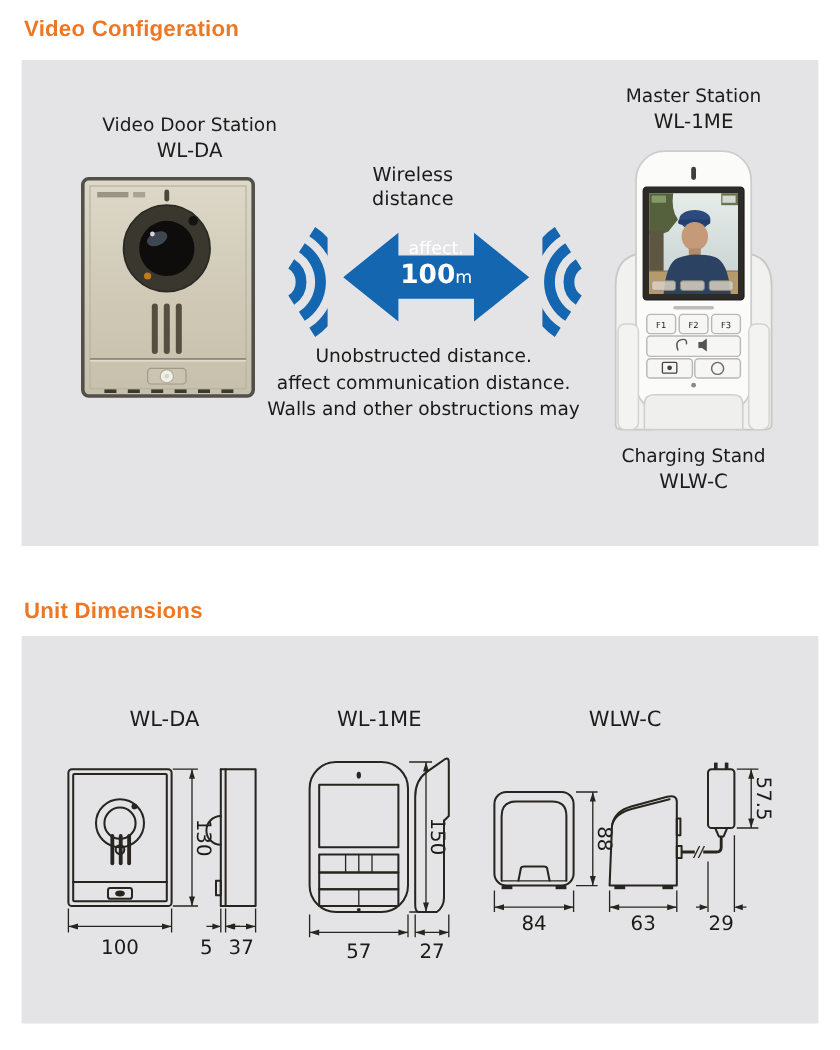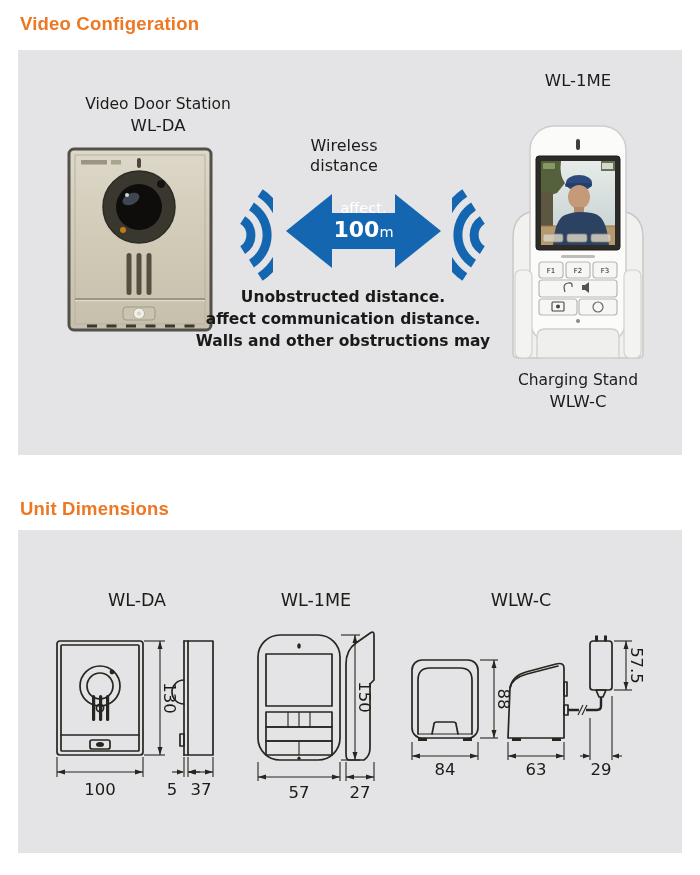--- a/index.html
+++ b/index.html
@@ -105,27 +105,28 @@
     <span class="ap">affect.</span>
     <span class="val">100</span><span class="unit">m</span>
   </div>
 
   <svg class="abs mirror" style="left:434px;top:132px;" width="40" height="106" viewBox="0 0 40 106">
     <path class="arc" d="M9.7,37.9 A18,18 0 0 1 9.7,68.1"></path>
     <path class="arc" d="M18.5,24.4 A34,34 0 0 1 18.5,81.6"></path>
     <path class="arc" d="M27.2,11 A50,50 0 0 1 27.2,95"></path>
   </svg>
 
-  <div class="note" style="left:155px;top:236px;width:340px;font-weight:bold;">
+  <div class="note" style="left:165px;top:236px;width:340px;">
     <div>Unobstructed distance.</div>
     <div>affect communication distance.</div>
     <div>Walls and other obstructions may</div>
   </div>
 
   <div class="lbl" style="left:460px;top:20px;width:200px;">
+    <div>Master Station</div>
     <div class="l2">WL-1ME</div>
   </div>
 
   <svg class="abs" style="left:487px;top:72px;" width="146" height="245" viewBox="0 0 146 245">
     <defs>
       <linearGradient id="skyg" x1="0" y1="0" x2="0" y2="1">
         <stop offset="0" stop-color="#e7ece9"></stop>
           <stop offset="1" stop-color="#c2cfcf"></stop>
       </linearGradient>
     </defs>

